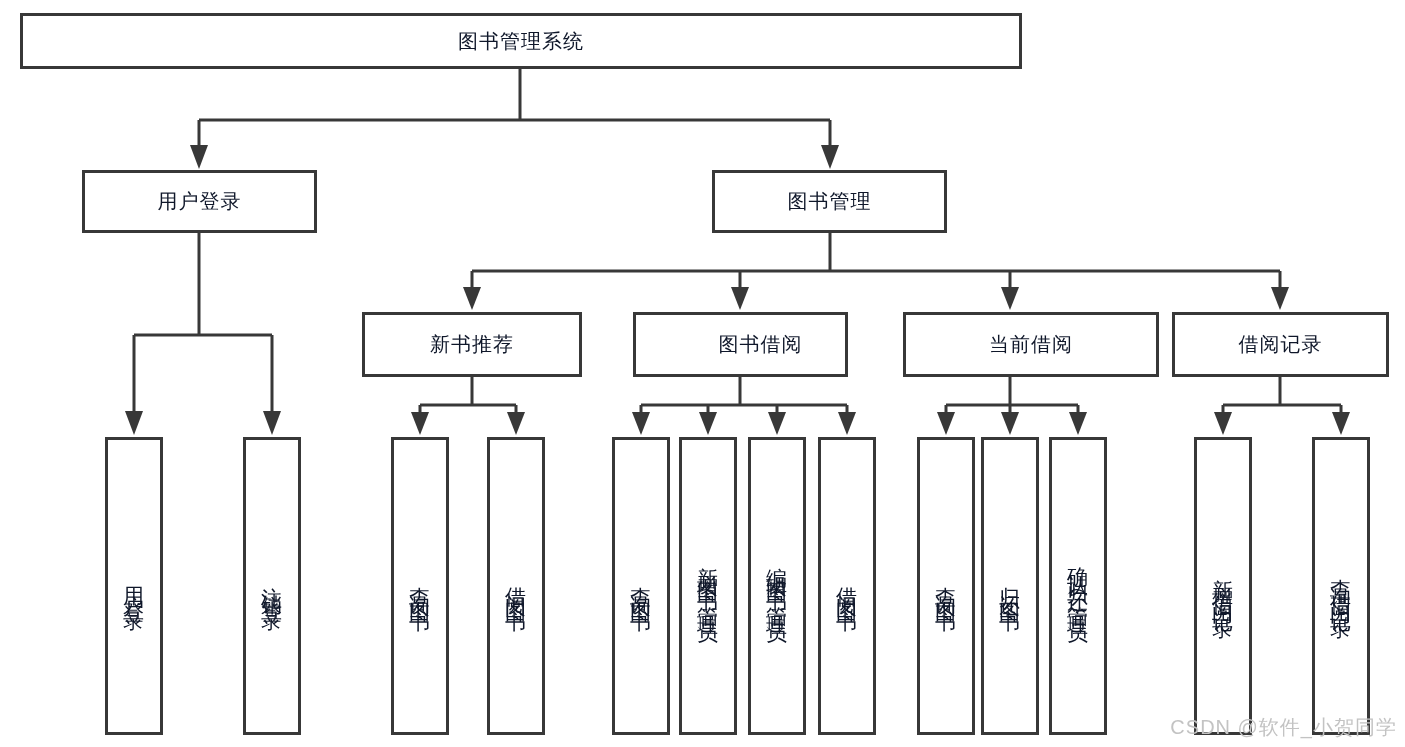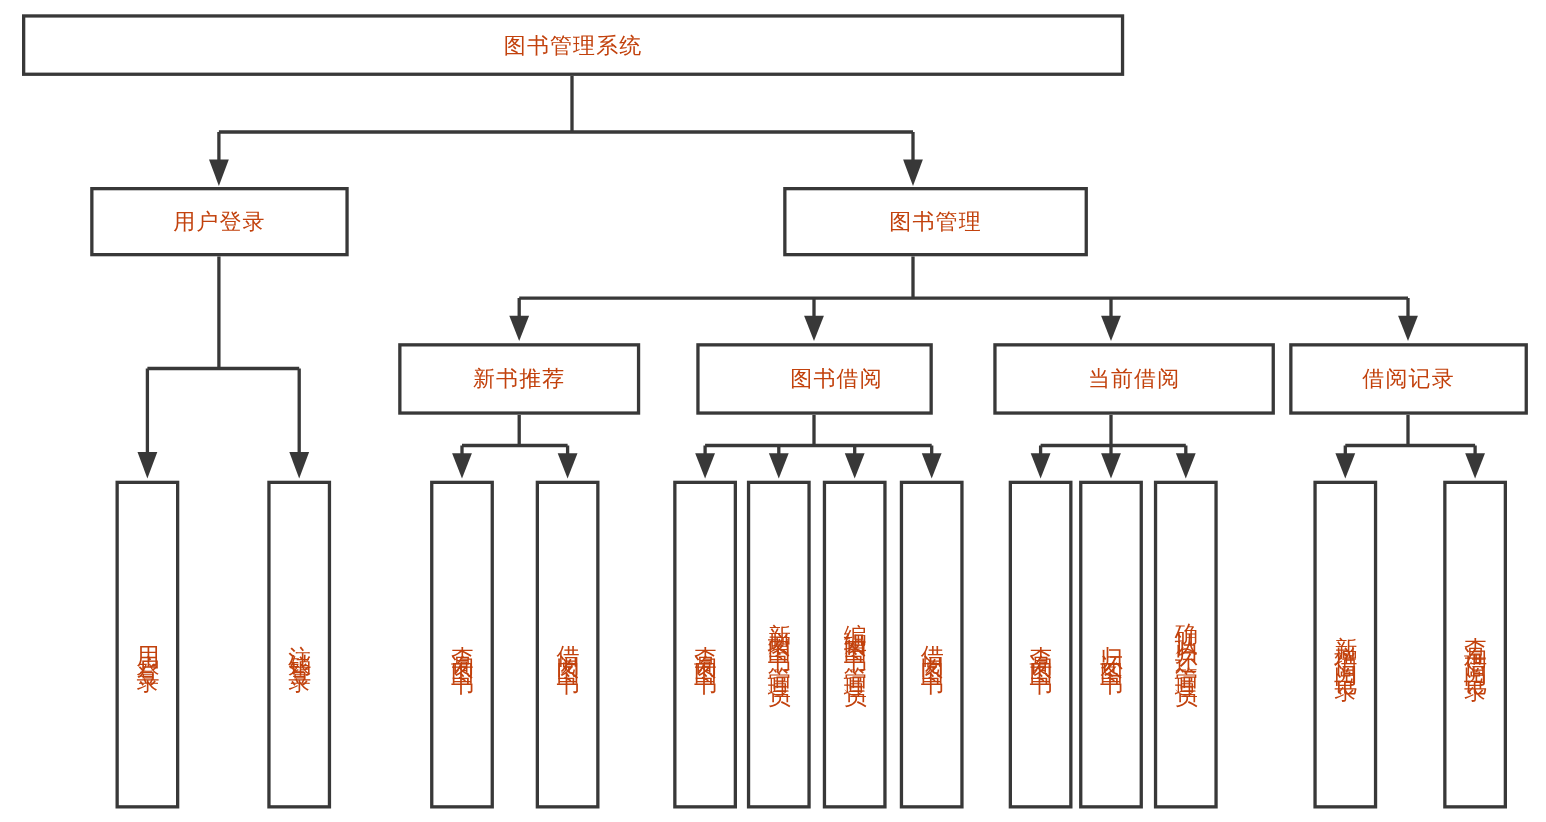--- a/index.html
+++ b/index.html
@@ -22,21 +22,21 @@
     z-index: 0;
   }
   .node {
     position: absolute;
     background: #ffffff;
     border: 3px solid #383838;
     box-sizing: border-box;
     display: flex;
     align-items: center;
     justify-content: center;
-    color: #c2410c;
+    color: #0f172a;
     z-index: 1;
     text-align: center;
   }
   .h-node {
     font-size: 20px;
     letter-spacing: 1px;
   }
   .leaf {
     width: 58px;
     height: 298px;
@@ -44,21 +44,21 @@
     writing-mode: vertical-lr;
     text-orientation: mixed;
     font-size: 21px;
     letter-spacing: 8px;
     line-height: 1;
   }
   
   .n-root   { left: 20px;  top: 13px;  width: 1002px; height: 56px; }
   
   .n-login  { left: 82px;  top: 170px; width: 235px;  height: 63px; }
-  .n-mgmt   { left: 712px; top: 170px; width: 277px;  height: 63px; }
+  .n-mgmt   { left: 712px; top: 170px; width: 235px;  height: 63px; }
   
   .n-l3     { top: 312px; height: 65px; }
   .n-rec    { left: 362px;  width: 220px; }
   .n-borrow { left: 633px;  width: 215px; padding-left: 40px; }
   .n-cur    { left: 903px;  width: 256px; }
   .n-hist   { left: 1172px; width: 217px; }
   
   .lf-1  { left: 105px; }
   .lf-2  { left: 243px; }
   .lf-3  { left: 391px; }
@@ -161,14 +161,15 @@
   <div class="node leaf lf-7">编辑图书（管理员）</div>
   <div class="node leaf lf-8">借阅图书</div>
 
   <div class="node leaf lf-9">查询图书</div>
   <div class="node leaf lf-10">归还图书</div>
   <div class="node leaf lf-11">确认归还（管理员）</div>
 
   <div class="node leaf lf-12">新增借阅记录</div>
   <div class="node leaf lf-13">查询借阅记录</div>
 
+  <div class="watermark">CSDN @软件_小贺同学</div>
 
 </div>
 
 </body></html>

